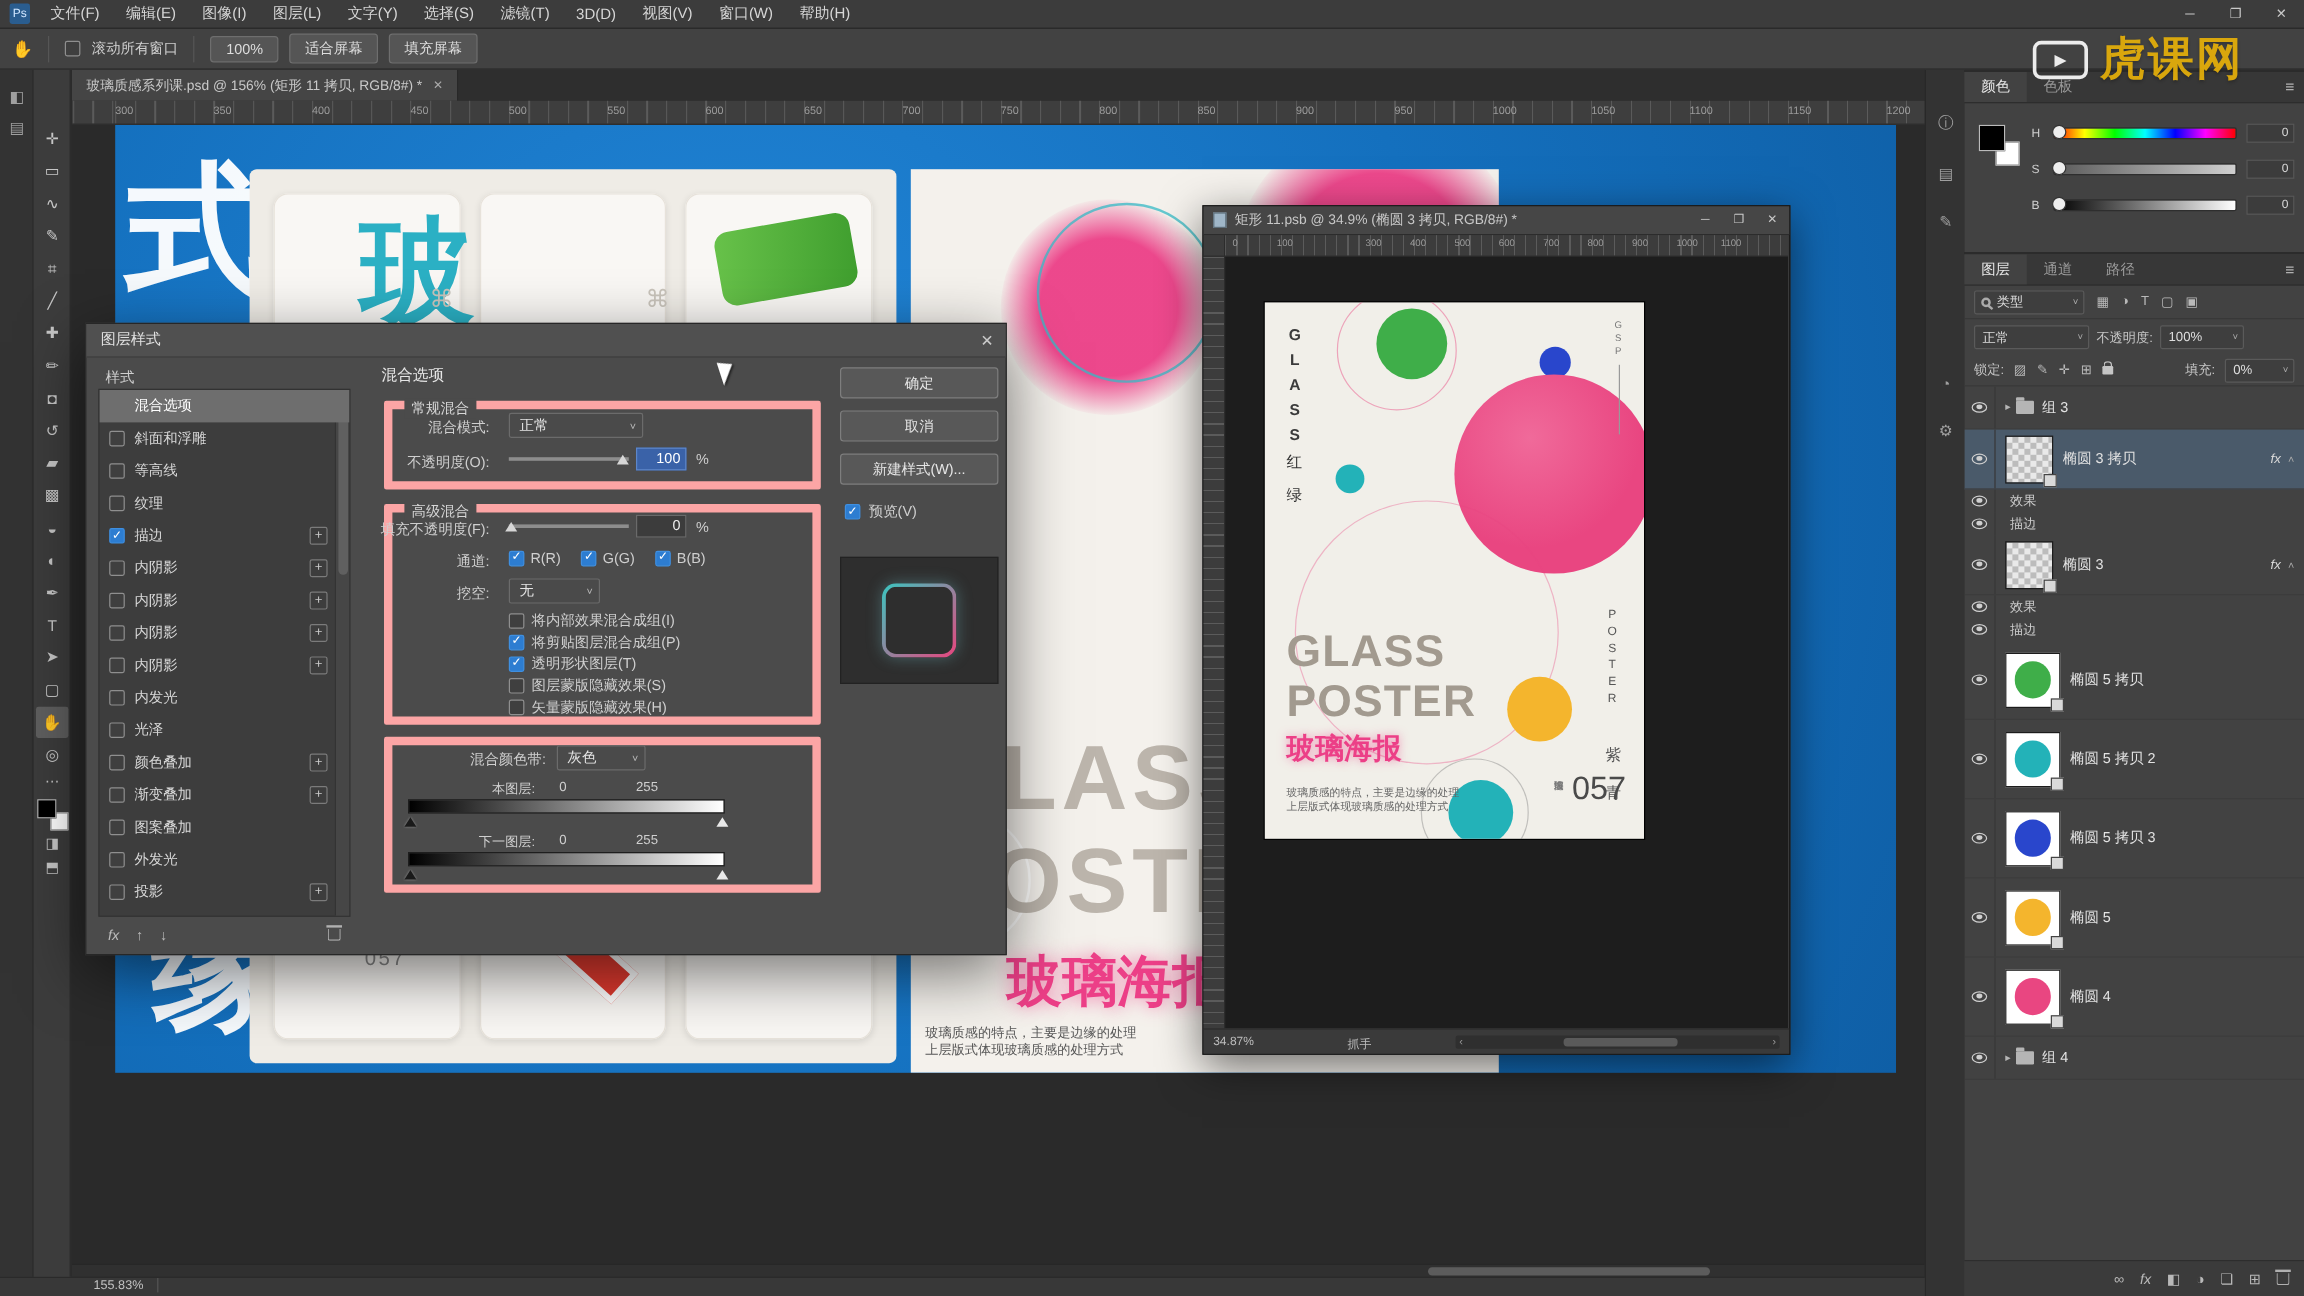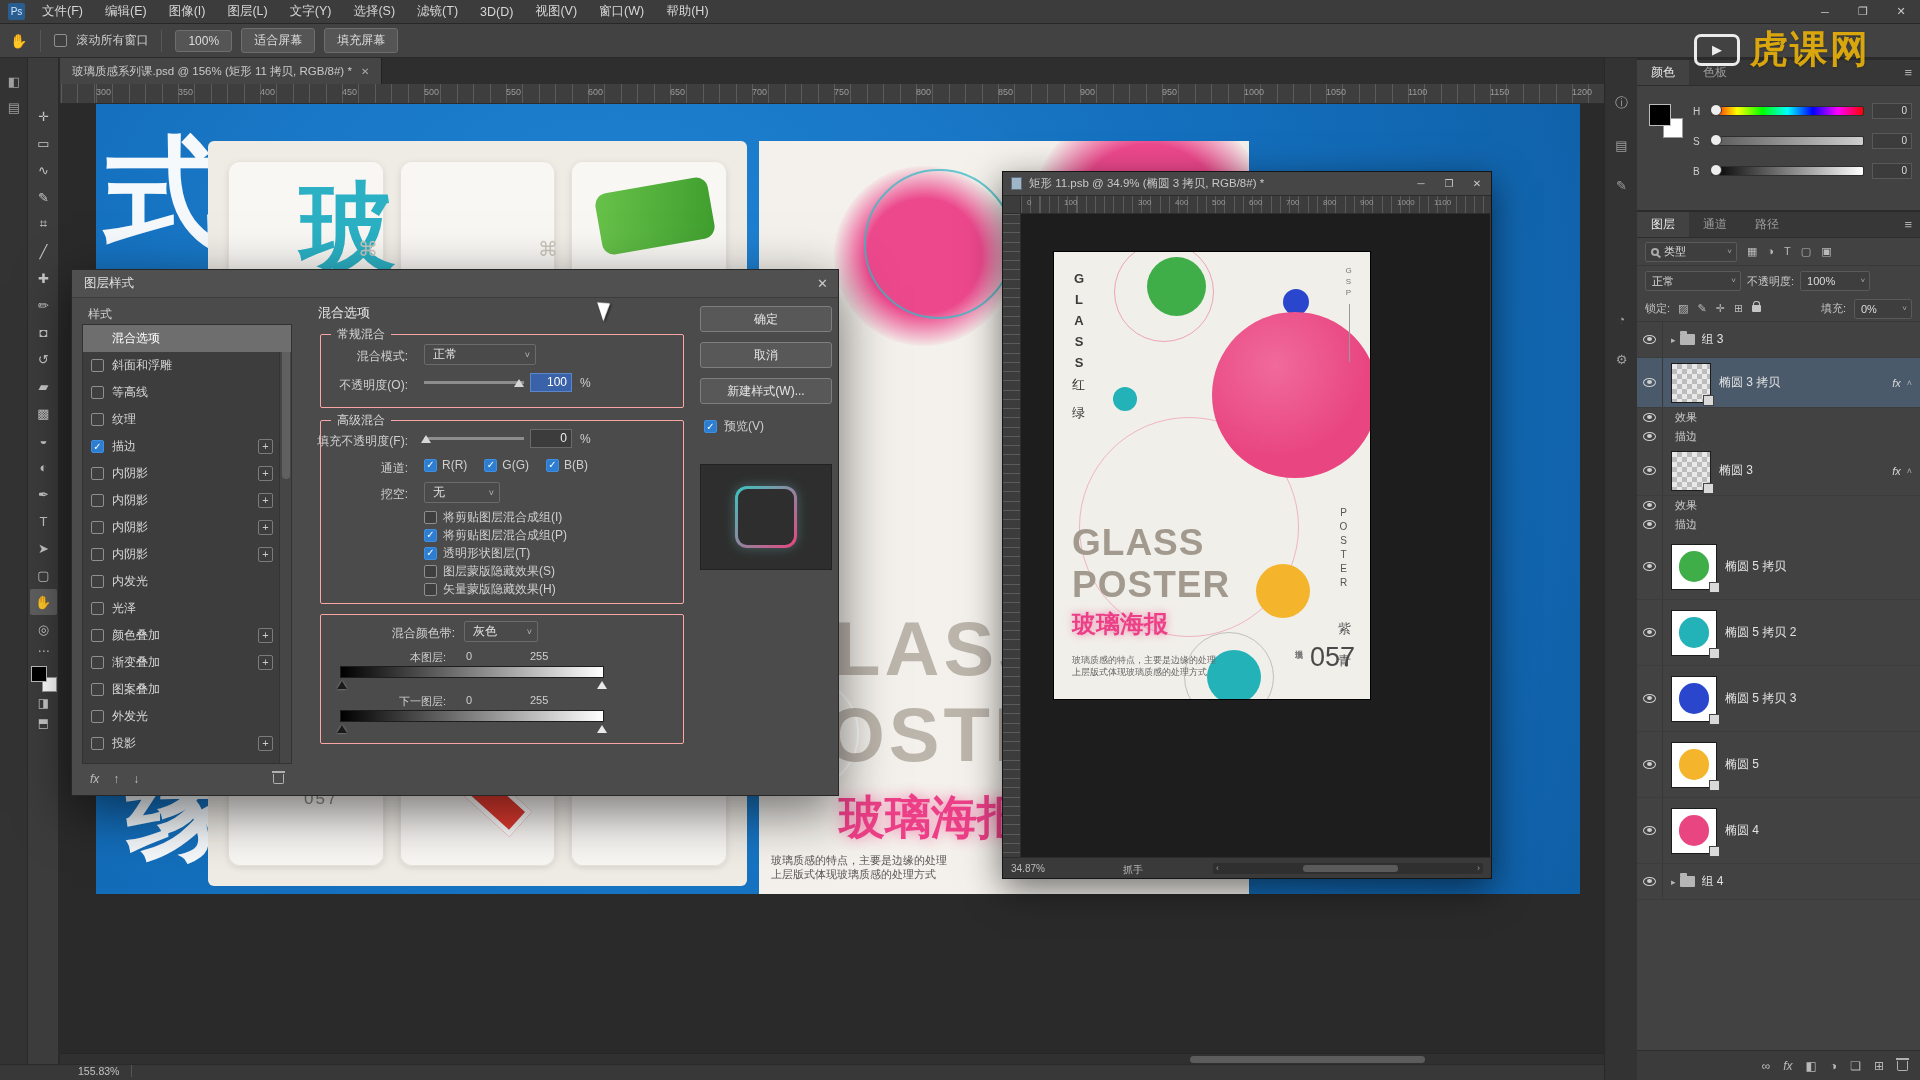--- a/index.html
+++ b/index.html
@@ -149,21 +149,21 @@
 .lbl{position:absolute;font-size:12px;color:#cfcfcf;white-space:nowrap}
 .lbl-r{text-align:right}
 #style-list{position:absolute;left:10px;top:54px;width:210px;height:440px;background:#3d3d3d;border:1px solid #323232}
 .srow{display:flex;align-items:center;height:27px;padding:0 4px 0 8px;position:relative;font-size:12px;color:#d8d8d8}
 .srow.selected{background:#6e6e6e;color:#fff}
 .cbspacer{width:13px;flex:none}
 .slabel{margin-left:8px;white-space:nowrap}
 .plusbtn{position:absolute;right:18px;top:6px;width:15px;height:15px;border:1px solid #7b7b7b;border-radius:2px;color:#ccc;font-size:11px;line-height:13px;text-align:center}
 #listscroll{position:absolute;right:0;top:0;bottom:0;width:12px;background:#464646;border-left:1px solid #333}
 #listthumb{position:absolute;left:2px;top:4px;width:8px;height:150px;background:#606060;border-radius:4px}
-.group{position:absolute;border:1px solid #fca5a5;border-radius:2px}
+.group{position:absolute;border:7px solid #fca5a5;border-radius:2px}
 .legend{position:absolute;top:-9px;left:10px;background:#4b4b4b;padding:0 6px;font-size:12px;color:#d6d6d6;white-space:nowrap}
 .dd{position:absolute;height:21px;background:#4a4a4a;border:1px solid #6b6b6b;border-radius:2px;color:#e3e3e3;font-size:12px;display:flex;align-items:center;padding:0 18px 0 8px;white-space:nowrap}
 .dd::after{content:"˅";position:absolute;right:5px;top:5px;font-size:9px;color:#bbb}
 .slider{position:absolute;width:100px;height:18px}
 .slider .track{position:absolute;top:9px;left:0;right:0;height:3px;background:#8d8d8d}
 .sthumb{position:absolute;top:2px;width:0;height:0;border:5px solid transparent;border-bottom:8px solid #d6d6d6}
 .at-right{left:90px}.at-left{left:-3px}
 .field{position:absolute;width:42px;height:19px;background:#3c3c3c;border:1px solid #6a6a6a;font-size:12px;color:#eee;text-align:right;padding:1px 4px}
 .field.sel{background:#3a62a8;border-color:#5d86c9;color:#fff}
 .chitem{display:inline-flex;align-items:center;gap:5px;margin-right:17px;font-size:12px;color:#cfcfcf}
@@ -499,21 +499,21 @@
         <span>B(B)</span>
       </span>
     </div>
   <span class="lbl lbl-r" style="right:430px;top:216px">挖空:</span>
   <div class="dd" style="left:352px;top:212px;width:76px">
     <span>无</span>
   </div>
   <div id="blend-cbs">
       <div class="cbrow">
         <span class="cb"></span>
-        <span>将剪贴图层混合成组(I)</span>
+        <span>将内部效果混合成组(I)</span>
       </div>
       <div class="cbrow">
         <span class="cb checked"></span>
         <span>将剪贴图层混合成组(P)</span>
       </div>
       <div class="cbrow">
         <span class="cb checked"></span>
         <span>透明形状图层(T)</span>
       </div>
       <div class="cbrow">

